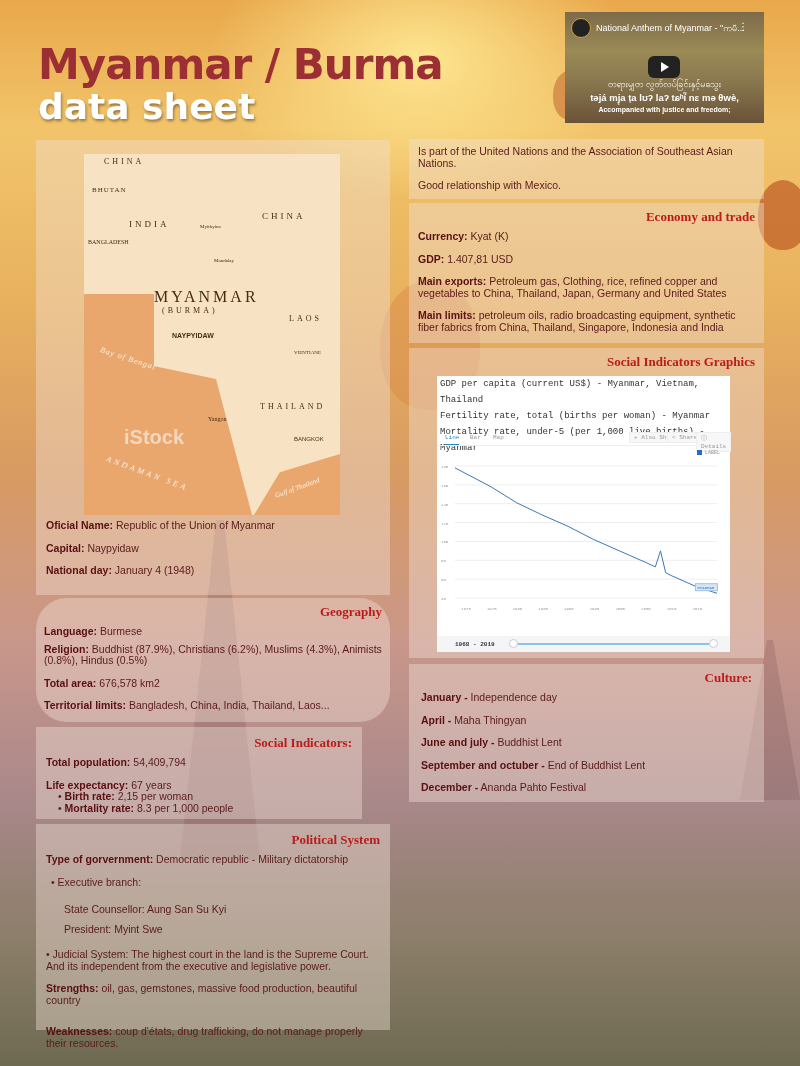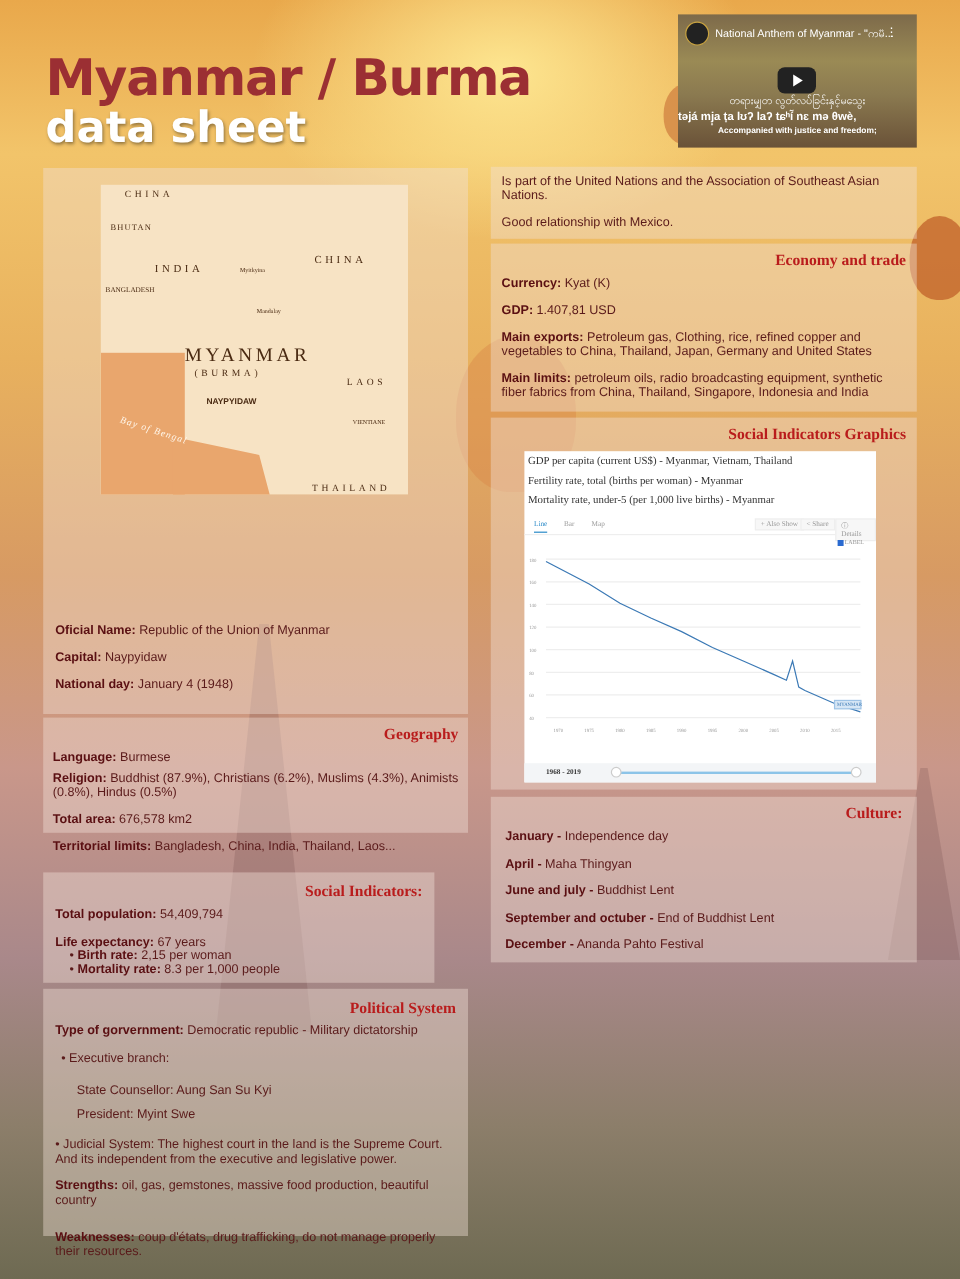--- a/index.html
+++ b/index.html
@@ -26,43 +26,43 @@
     position:absolute; left:565px; top:12px; width:199px; height:111px;
     background:linear-gradient(180deg,#7d6a4a 0%,#9a8a55 35%,#8b7a50 60%,#6a5238 100%);
     color:#fff; overflow:hidden;
   }
   .video .logo { position:absolute; left:6px; top:6px; width:18px; height:18px; border-radius:50%; background:#222; border:1px solid #c9a340; }
   .video .vtitle { position:absolute; left:31px; top:10px; font-size:9px; white-space:nowrap; width:150px; overflow:hidden; }
   .video .menu { position:absolute; right:16px; top:9px; font-size:10px; }
   .video .play { position:absolute; left:83px; top:44px; width:32px; height:22px; background:#222; border-radius:6px; }
   .video .play:after { content:""; position:absolute; left:13px; top:6px; border-left:8px solid #fff; border-top:5px solid transparent; border-bottom:5px solid transparent; }
   .video .l1 { position:absolute; top:66px; width:100%; text-align:center; font-size:9px; }
-  .video .l2 { position:absolute; top:80px; width:100%; font-size:9.5px; font-weight:bold; }
+  .video .l2 { position:absolute; top:80px; width:100%; text-align:center; font-size:9.5px; font-weight:bold; }
   .video .l3 { position:absolute; top:94px; width:100%; text-align:center; font-size:7px; font-weight:bold; }
   .panel {
     position:absolute; background:rgba(240,225,215,0.42);
     color:#5a1a1a; font-size:10.5px; box-sizing:border-box; padding:6px 10px;
     font-family:"Liberation Sans", sans-serif;
   }
   .panel h2 {
     margin:2px 0 6px 0; text-align:right; font-size:13px; color:#b91c1c;
     font-family:Liberation Serif, serif; font-weight:bold;
   }
   .panel p { margin:0 0 11px 0; line-height:1.1; }
   .panel b { color:#5a0f12; }
   .map {
-    position:absolute; left:84px; top:154px; width:256px; height:258px;
+    position:absolute; left:84px; top:154px; width:256px; height:361px;
     background:#f7e3c4; overflow:hidden;
   }
   .map .sea { position:absolute; background:#e9a66d; }
   .map .lbl { position:absolute; font-family:"Liberation Serif", serif; color:#4a2a12; letter-spacing:3px; }
   .map .wm { position:absolute; color:rgba(255,255,255,0.55); font-size:20px; font-weight:bold; }
   .chartbox {
     position:absolute; left:437px; top:376px; width:293px; height:276px;
-    background:#fff; font-family:Liberation Serif, serif;
+    background:#fff; font-family:Liberation Mono, monospace;
   }
   .chartbox .t { font-size:9px; color:#333; padding-left:3px; line-height:16px; }
   .tabs { position:absolute; top:55px; left:0; width:100%; height:14px; border-bottom:1px solid #eee; font-size:6px; color:#999; }
   .tabs span { position:absolute; top:3px; }
   .tabs .active { color:#2a8ac8; border-bottom:1px solid #2a8ac8; padding-bottom:3px; }
   .tabs .btn { border:1px solid #eee; background:#f7f7f7; padding:1px 4px; top:1px; }
   .chartbox svg { position:absolute; left:0; top:72px; }
   .range { position:absolute; left:0; bottom:0; width:100%; height:16px; background:#f3f5f7; font-size:6px; color:#333; }
 </style>
 </head>
@@ -111,21 +111,21 @@
   <span class="lbl" style="left:210px;top:196px;font-size:5px;letter-spacing:0;">VIENTIANE</span>
   <span class="lbl" style="left:15px;top:200px;font-size:8px;letter-spacing:1px;color:#fff5e8;transform:rotate(18deg);font-style:italic;">Bay of Bengal</span>
   <span class="lbl" style="left:20px;top:315px;font-size:8px;color:#fff5e8;transform:rotate(20deg);font-style:italic;">ANDAMAN SEA</span>
   <span class="lbl" style="left:190px;top:330px;font-size:7px;letter-spacing:0;color:#fff5e8;transform:rotate(-20deg);font-style:italic;">Gulf of Thailand</span>
   <span class="lbl" style="left:124px;top:262px;font-size:6px;letter-spacing:0;">Yangon</span>
   <span class="lbl" style="left:130px;top:104px;font-size:5px;letter-spacing:0;">Mandalay</span>
   <span class="lbl" style="left:116px;top:70px;font-size:5px;letter-spacing:0;">Myitkyina</span>
   <span class="wm" style="left:40px;top:272px;">iStock</span>
 </div>
 
-<div class="panel" style="left:36px;top:598px;width:354px;height:96px;padding:4px 8px;">
+<div class="panel" style="left:36px;top:598px;width:354px;height:124px;padding:4px 8px;border-radius:31px;">
   <h2>Geography</h2>
   <p style="margin-bottom:6px"><b>Language:</b> <span>Burmese</span></p>
   <p><b>Religion:</b> <span>Buddhist (87.9%), Christians (6.2%), Muslims (4.3%), Animists (0.8%), Hindus (0.5%)</span></p>
   <p><b>Total area:</b> <span>676,578 km2</span></p>
   <p><b>Territorial limits:</b> <span>Bangladesh, China, India, Thailand, Laos...</span></p>
 </div>
 
 <div class="panel" style="left:36px;top:727px;width:326px;height:92px;">
   <h2>Social Indicators:</h2>
   <p><b>Total population:</b> <span>54,409,794</span></p>

